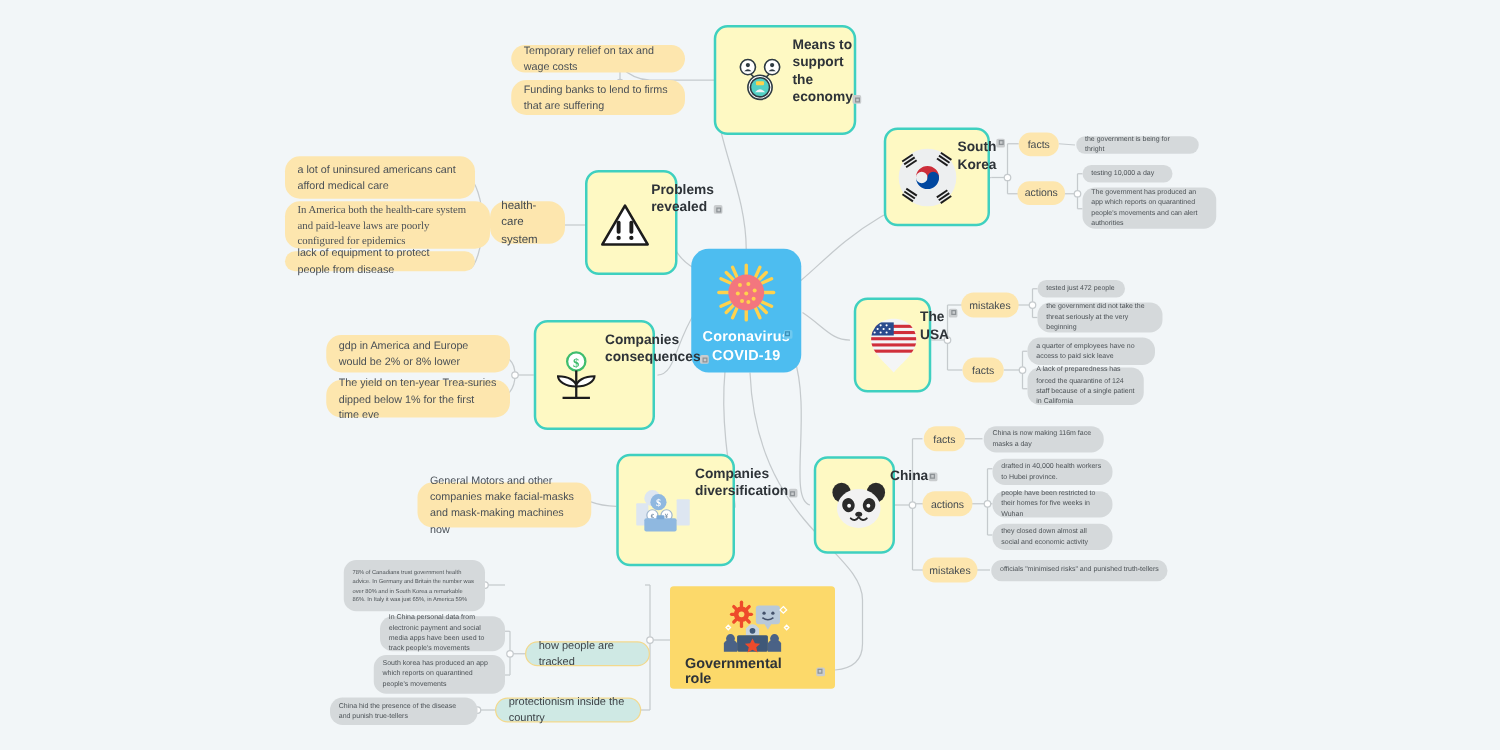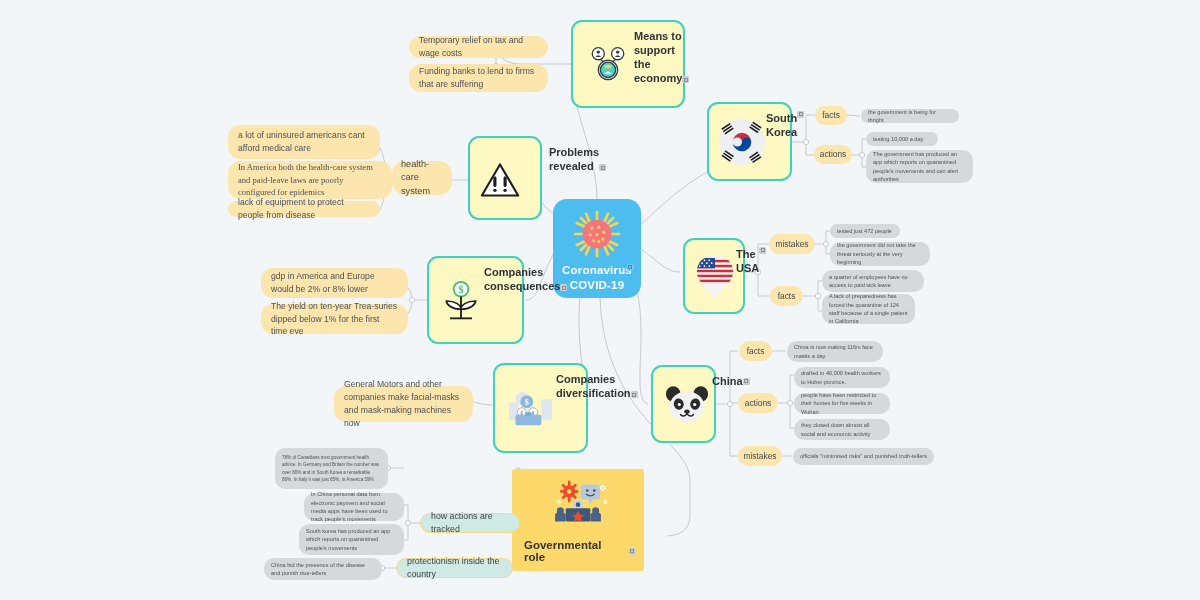--- a/index.html
+++ b/index.html
@@ -295,21 +295,21 @@
         <span>Means to support</span><br><span>the economy</span>
       </span>
       <span class="badge" style="margin-bottom:2px;"></span>
     </span>
   </div>
 
   <div class="node leaf-cream" style="left:409px;top:36px;width:139px;height:22px;">Temporary relief on tax and wage costs</div>
 
   <div class="node leaf-cream" style="left:409px;top:64px;width:139px;height:28px;">Funding banks to lend to firms that are suffering</div>
 
-  <div class="node topic" style="left:468px;top:136px;width:74px;height:84px;gap:28px;">
+  <div class="node topic" style="left:468px;top:136px;width:74px;height:84px;">
     <span class="ic icon-wrap" style="width:42px;height:38px;margin-top:2px;">
       <svg viewBox="0 0 48 44" width="42" height="38">
         <path d="M24 4 L45 40 L3 40 Z" fill="#ffffff" stroke="#1c1c1c" stroke-width="2.4" stroke-linejoin="round"></path>
         <g fill="#1c1c1c">
           <rect x="16.3" y="18" width="3.6" height="12" rx="1.6"></rect>
           <circle cx="18.1" cy="34" r="2"></circle>
           <rect x="28.1" y="18" width="3.6" height="12" rx="1.6"></rect>
           <circle cx="29.9" cy="34" r="2"></circle>
         </g>
       </svg>
@@ -374,21 +374,21 @@
     <span class="tp-row">
       <span>
         <span>Companies</span><br><span>diversification</span>
       </span>
       <span class="badge" style="margin-bottom:2px;"></span>
     </span>
   </div>
 
   <div class="node leaf-cream" style="left:334px;top:386px;width:139px;height:36px;">General Motors and other companies make facial-masks and mask-making machines now</div>
 
-  <div class="node topic-yellow" style="left:512px;top:469px;width:132px;height:102px;">
+  <div class="node topic-yellow" style="left:536px;top:469px;width:132px;height:82px;">
     <span class="ic icon-wrap" style="width:74px;height:46px;">
       <svg viewBox="0 0 84 52" width="74" height="46">
         <g fill="#ee4b2b">
           <circle cx="32" cy="14" r="7"></circle>
         </g>
         <g fill="#fcd96a">
           <circle cx="32" cy="14" r="2.6"></circle>
         </g>
         <g stroke="#ee4b2b" stroke-width="3" stroke-linecap="round">
           <line x1="32" y1="3" x2="32" y2="7"></line>
@@ -423,21 +423,21 @@
     </span>
     <span style="display:flex;align-items:center;gap:6px;align-self:flex-start;margin-left:4px;">
       <span>Governmental role</span>
       <span class="badge"></span>
     </span>
   </div>
 
 
   <div class="node leaf-grey tiny" style="left:275px;top:448px;width:113px;height:41px;">78% of Canadians trust government  health advice. In Germany and Britain the number was over 80% and in South Korea a remarkable 86%. In Italy it was just 65%, in America 59%</div>
 
-  <div class="node pill-mint" style="left:420px;top:513px;width:100px;height:20px;">how actions are tracked</div>
+  <div class="node pill-mint" style="left:420px;top:513px;width:100px;height:20px;">how people are tracked</div>
 
   <div class="node leaf-grey" style="left:304px;top:493px;width:100px;height:28px;">In China personal data from electronic payment  and  social  media  apps  have been used to track people's movements</div>
 
   <div class="node leaf-grey" style="left:299px;top:524px;width:105px;height:31px;">South korea has produced  an  app  which reports  on  quarantined  people's movements</div>
 
   <div class="node pill-mint" style="left:396px;top:558px;width:117px;height:20px;">protectionism inside the country</div>
 
   <div class="node leaf-grey" style="left:264px;top:558px;width:118px;height:22px;">China hid the presence of the disease and punish true-tellers</div>
 
   <div class="node topic" style="left:707px;top:102px;width:85px;height:79px;">

